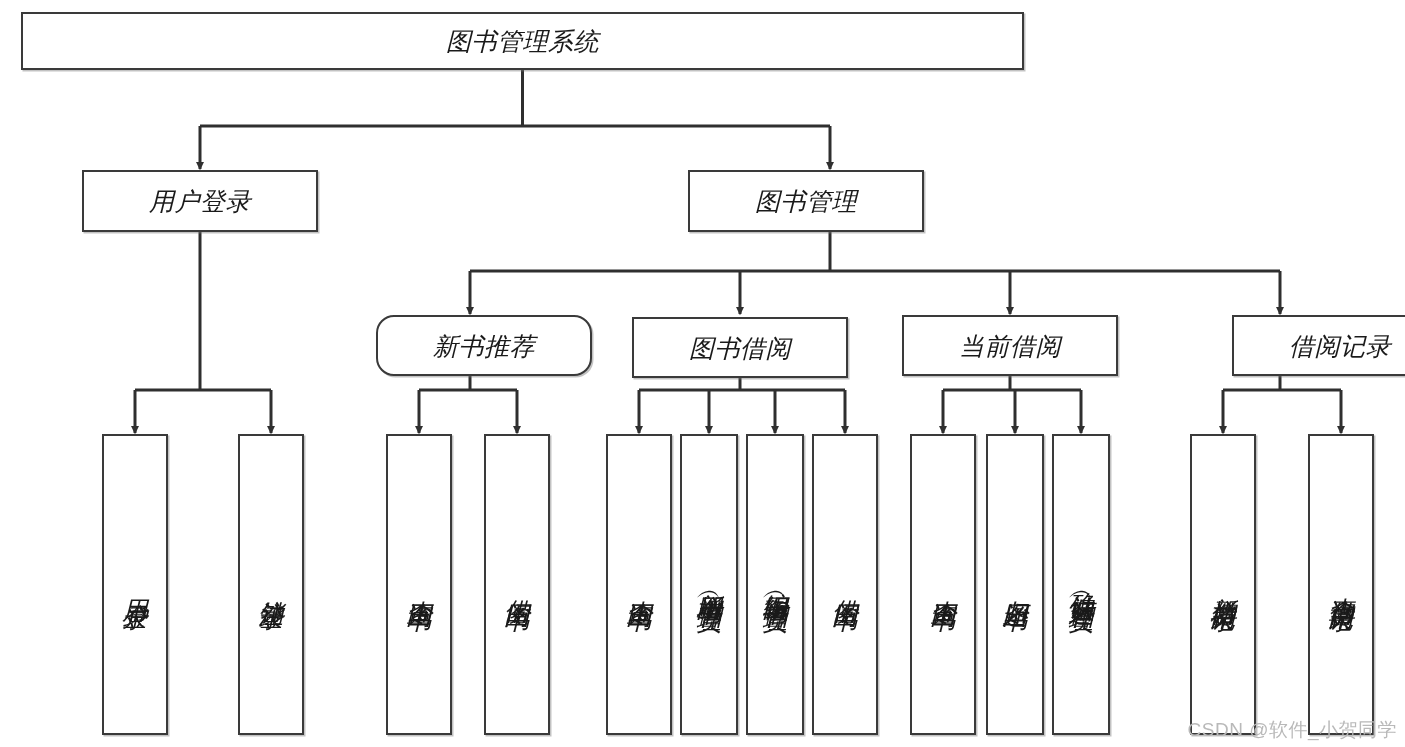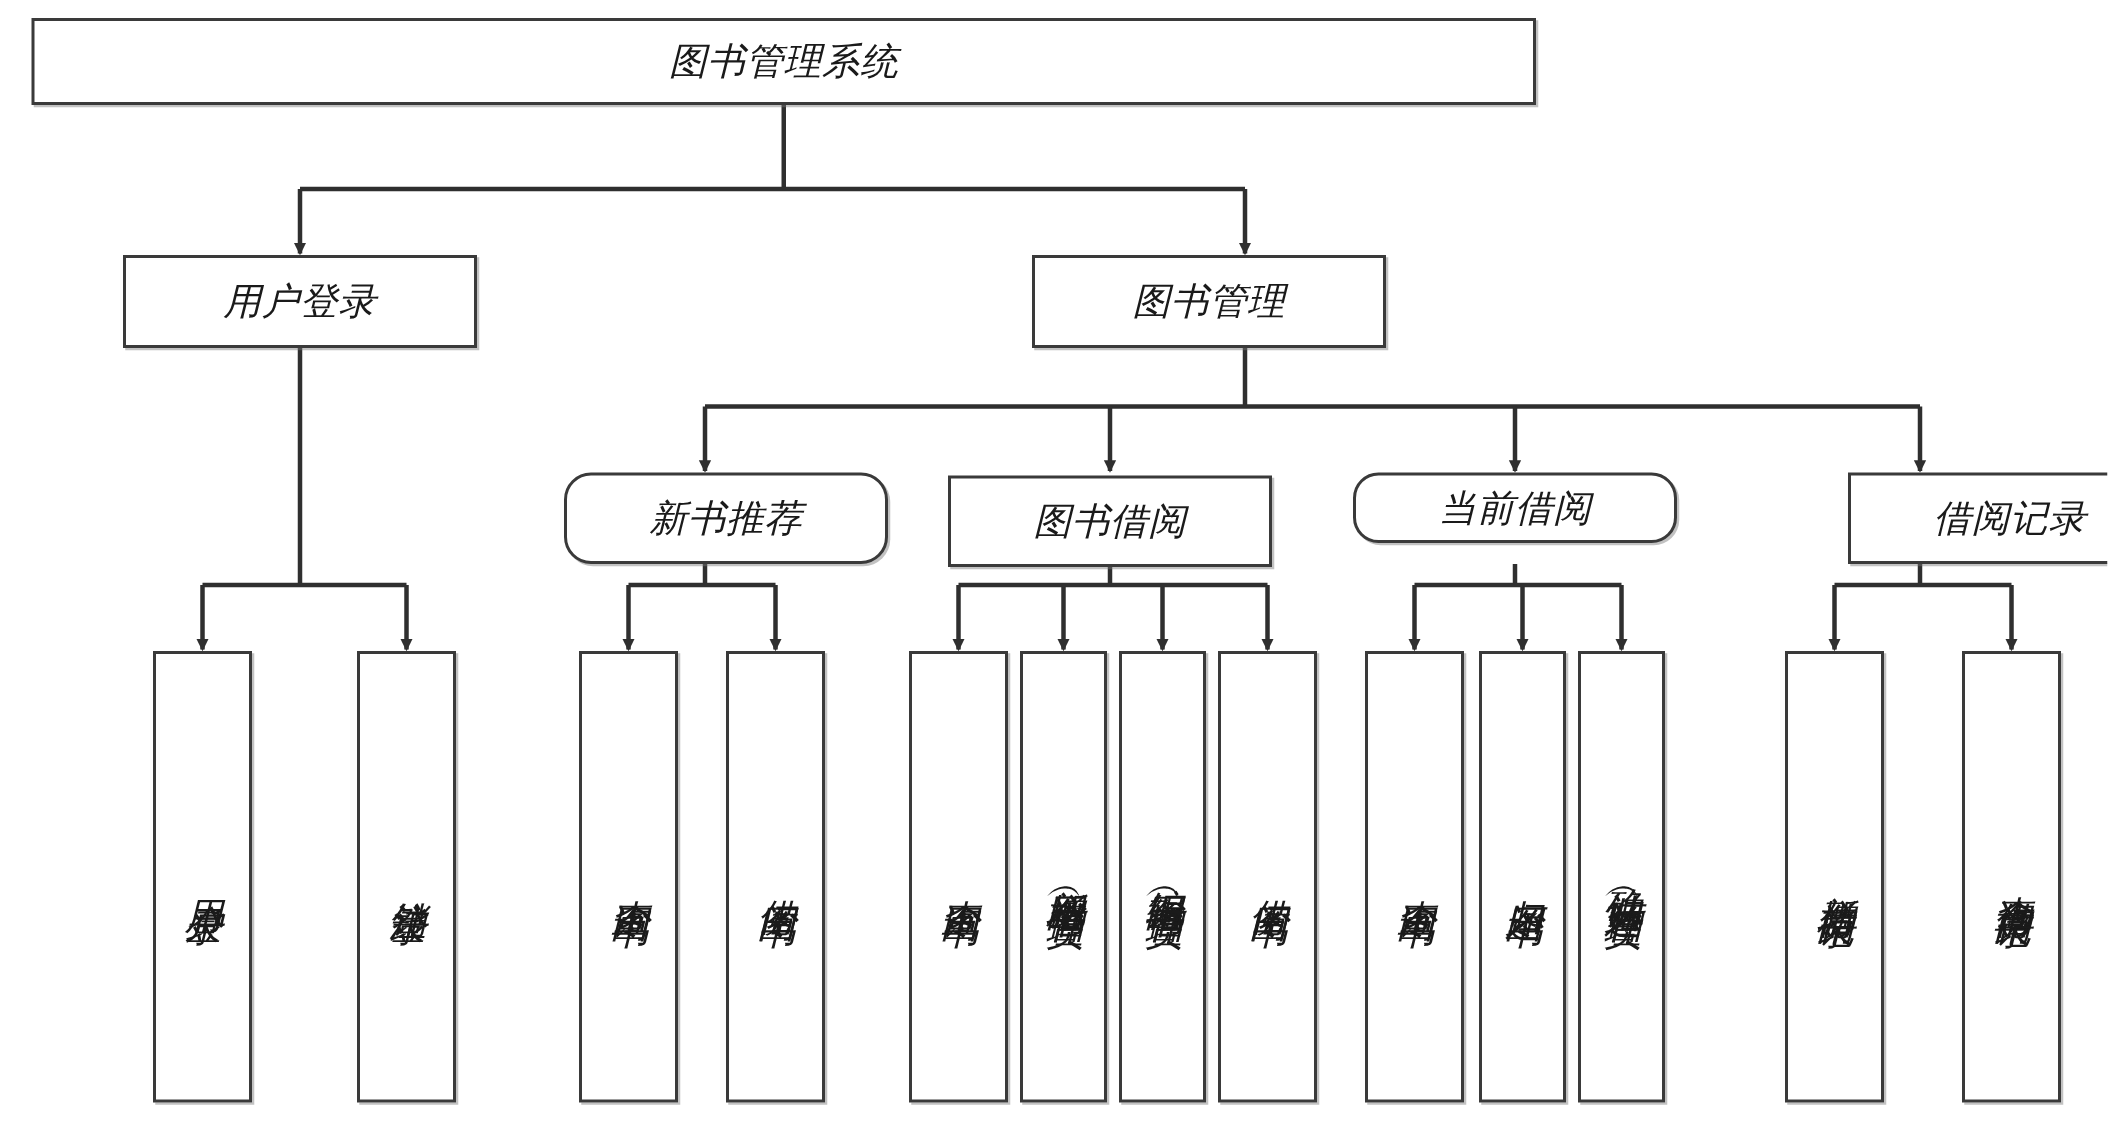--- a/index.html
+++ b/index.html
@@ -127,21 +127,21 @@
       </div>
       <div class="node level2" style="left: 688px; top: 170px; width: 236px; height: 62px;">
         <span class="node-label">图书管理</span>
       </div>
       <div class="node level3" style="left: 376px; top: 315px; width: 216px; height: 61px; border-radius: 18px;">
         <span class="node-label">新书推荐</span>
       </div>
       <div class="node level3" style="left: 632px; top: 317px; width: 216px; height: 61px;">
         <span class="node-label">图书借阅</span>
       </div>
-      <div class="node level3" style="left: 902px; top: 315px; width: 216px; height: 47px; border-radius: 17px;">
+      <div class="node level3" style="left: 902px; top: 315px; width: 216px; height: 61px;">
         <span class="node-label">当前借阅</span>
       </div>
       <div class="node level3" style="left: 1232px; top: 315px; width: 216px; height: 61px;">
         <span class="node-label">借阅记录</span>
       </div>
       <div class="node leaf" style="left: 102px; top: 434px; width: 66px; height: 301px;">
         <span class="node-label">用户登录</span>
       </div>
       <div class="node leaf" style="left: 238px; top: 434px; width: 66px; height: 301px;">
         <span class="node-label">注销登录</span>
@@ -174,14 +174,15 @@
         <span class="node-label">确认归还（管理员）</span>
       </div>
       <div class="node leaf" style="left: 1190px; top: 434px; width: 66px; height: 301px;">
         <span class="node-label">新增借阅记录</span>
       </div>
       <div class="node leaf" style="left: 1308px; top: 434px; width: 66px; height: 301px;">
         <span class="node-label">查询借阅记录</span>
       </div>
     </div>
 
+  <div id="watermark">CSDN @软件_小贺同学</div>
 
 </div>
 
 </body></html>

